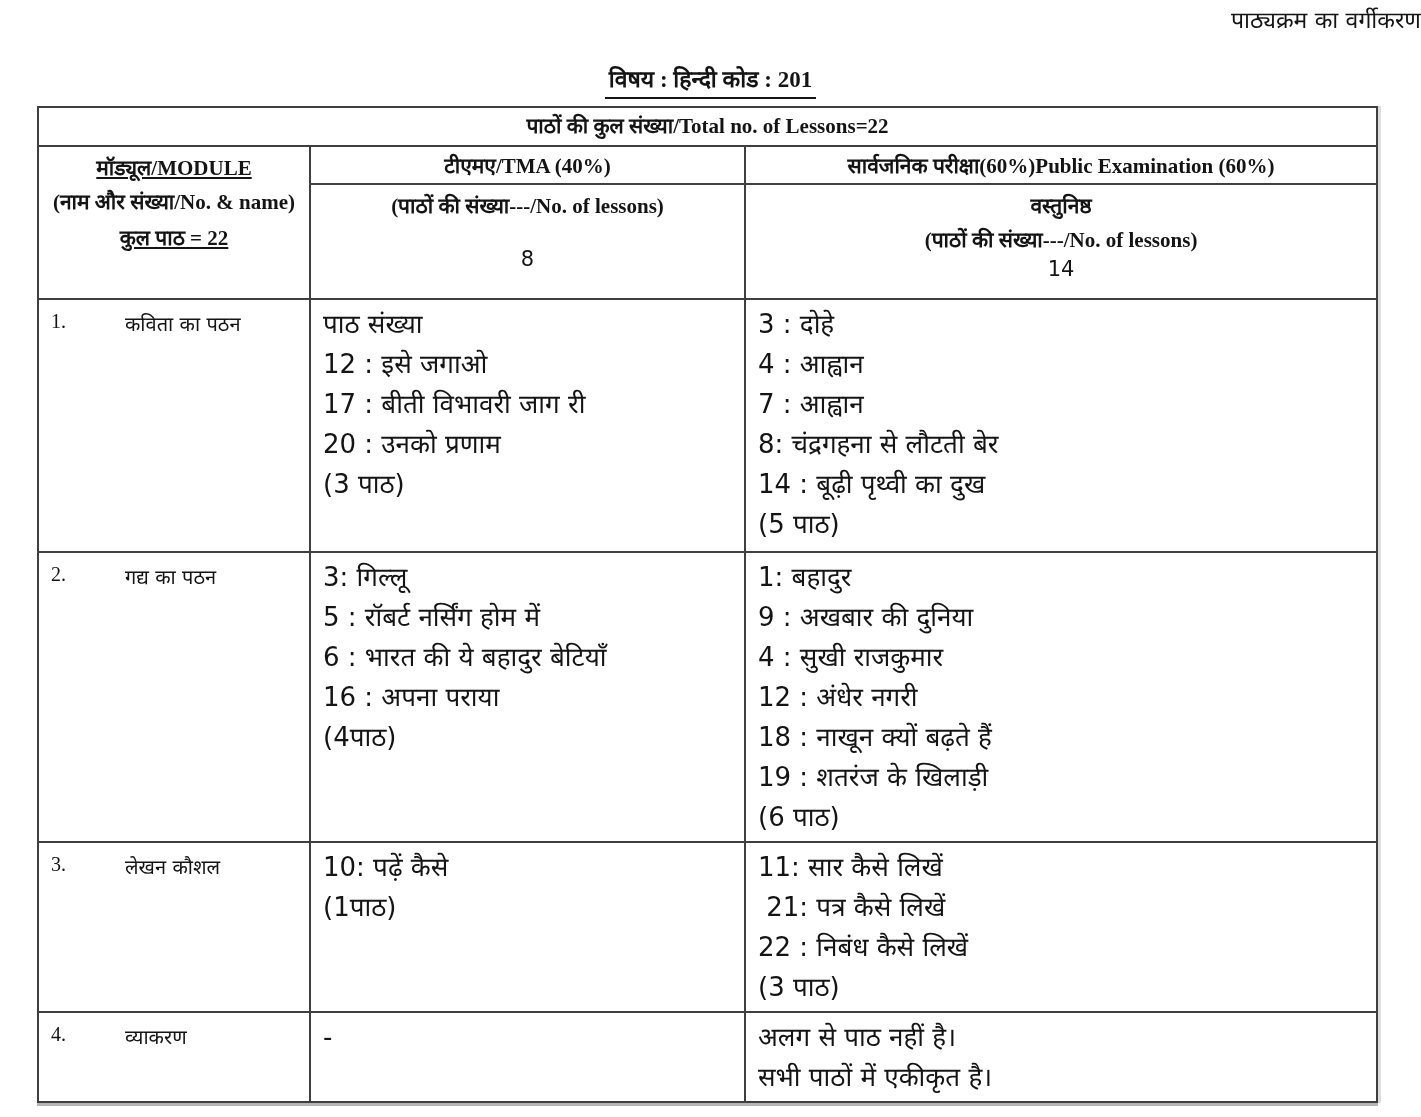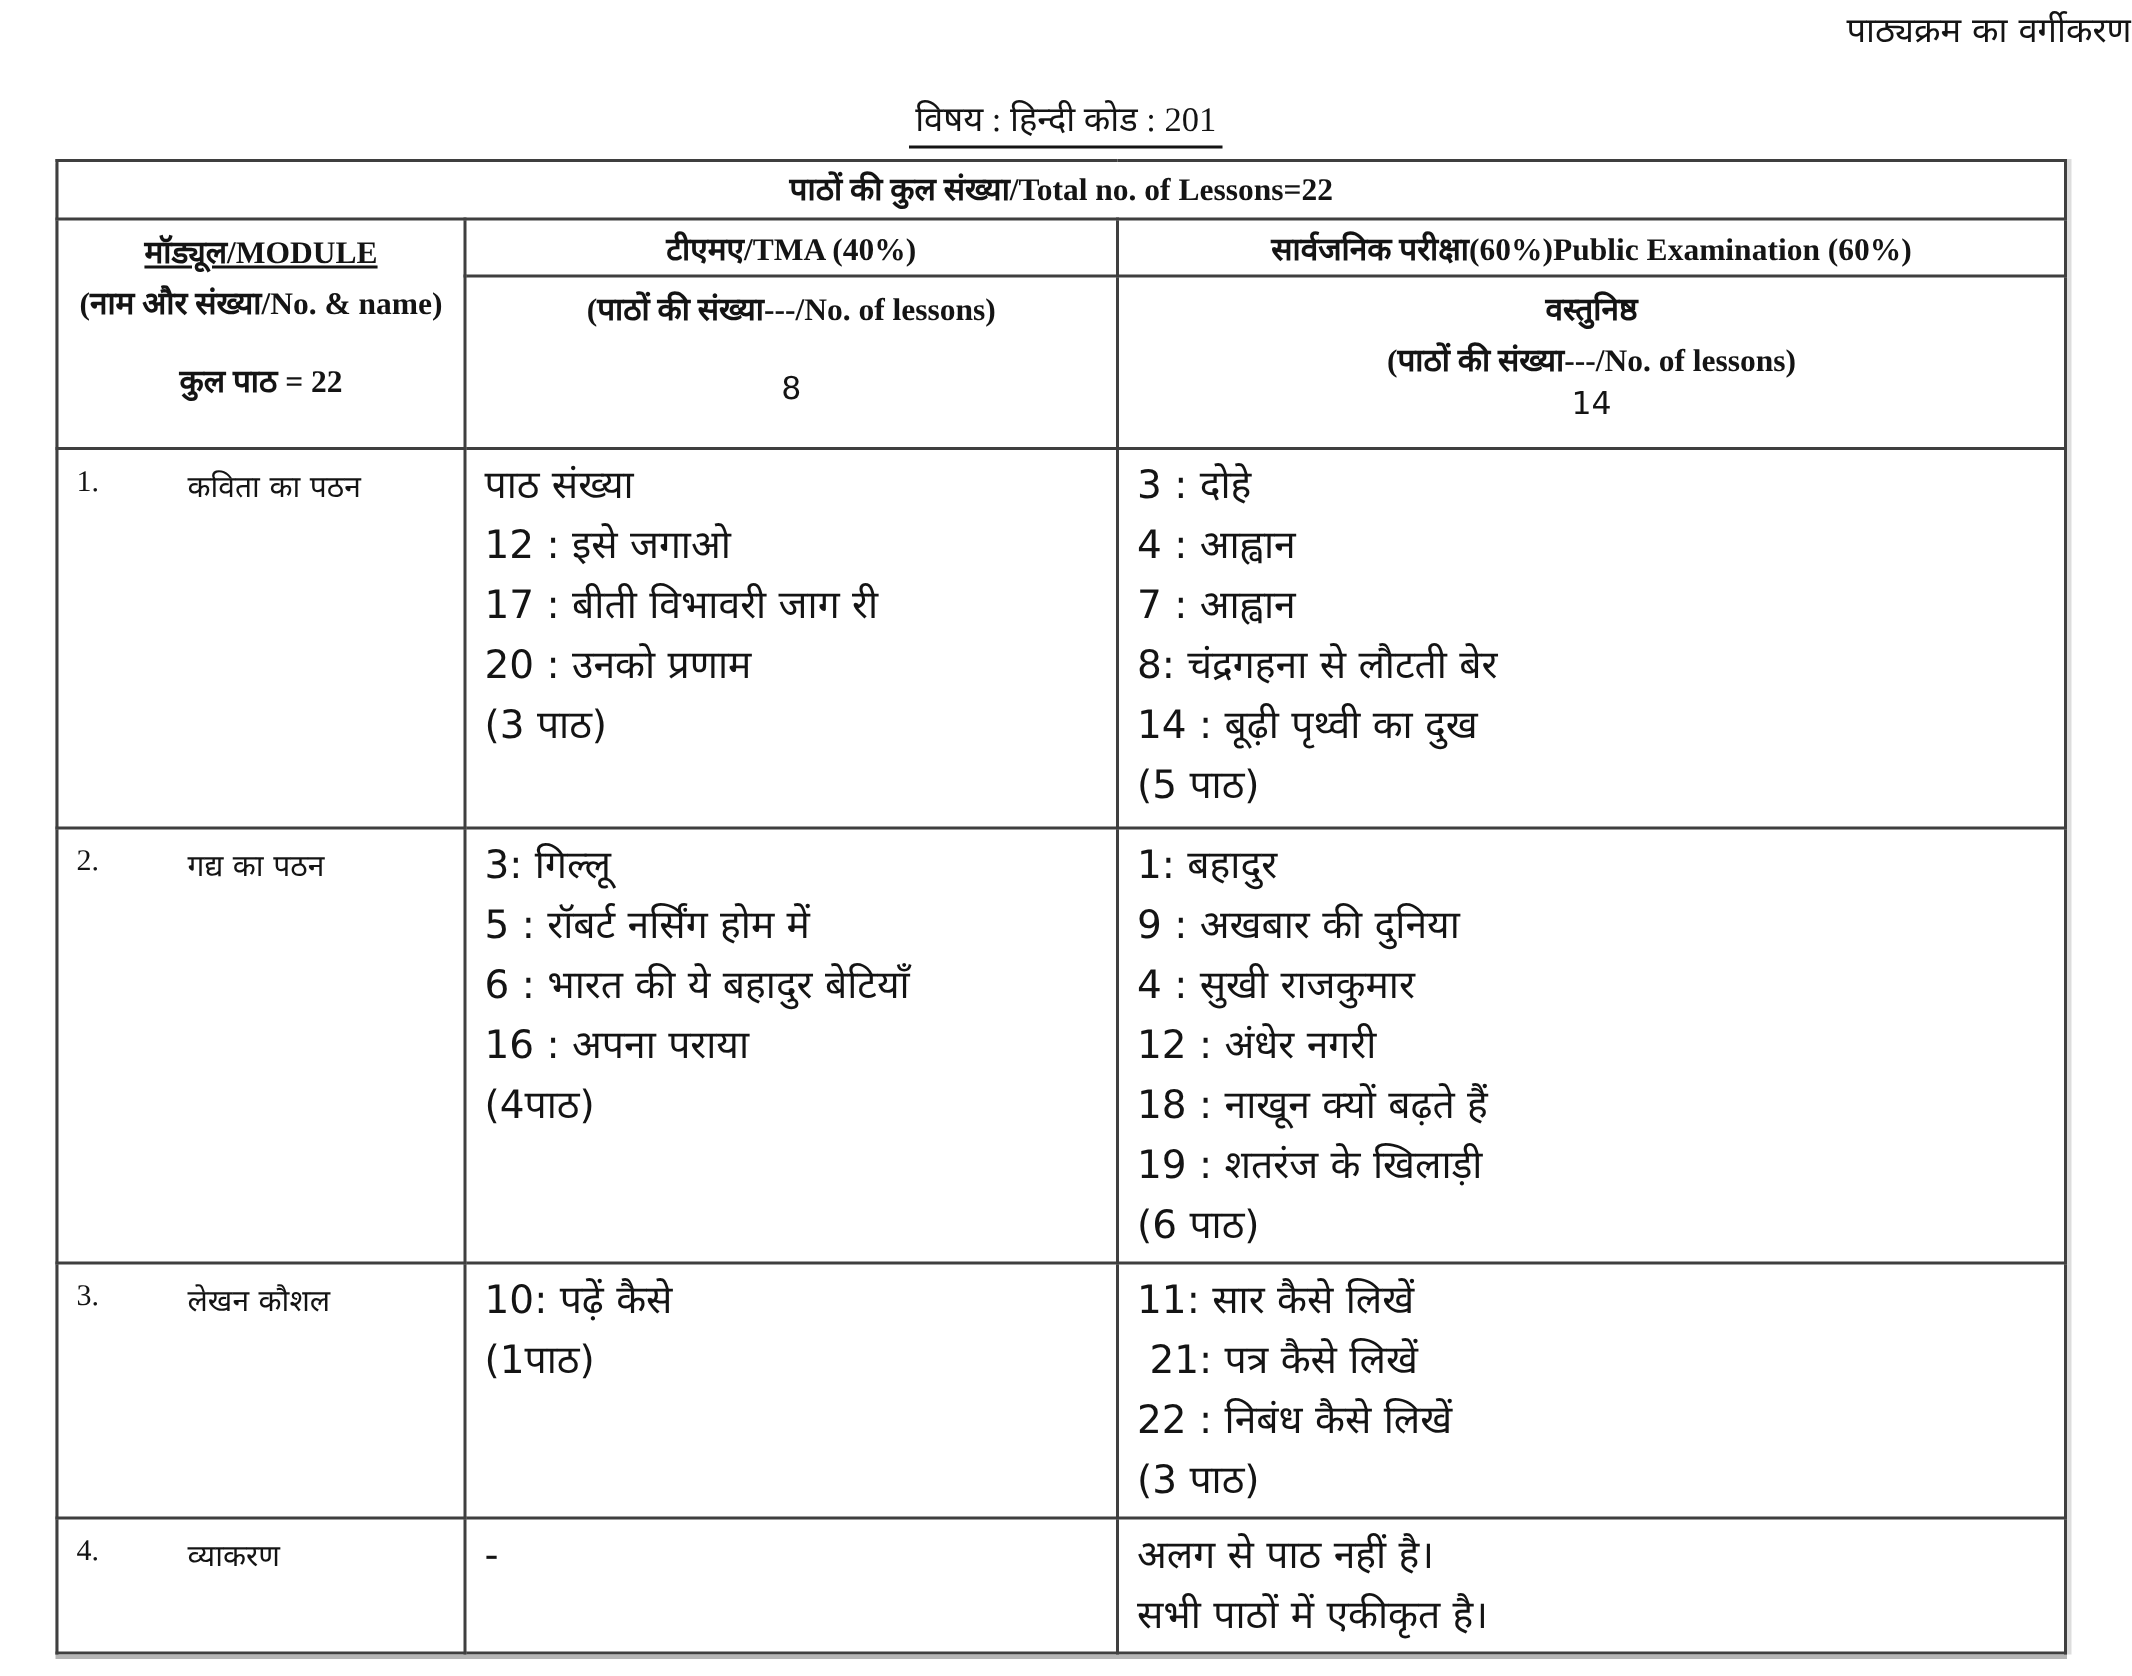--- a/index.html
+++ b/index.html
@@ -20,21 +20,21 @@
     padding-top: 3px;
     text-align: right;
     font-size: 23px;
     font-weight: normal;
     font-family: "DejaVu Sans", "Liberation Sans", sans-serif;
   }
   .doc-subtitle {
     margin-top: 27px;
     text-align: center;
     font-size: 23px;
-    font-weight: normal;
+    font-weight: bold;
   }
   .doc-subtitle .underlined {
     display: inline-block;
     border-bottom: 2px solid #141414;
     padding: 0 4px 3px 4px;
   }
   table.syllabus {
     border-collapse: collapse;
     table-layout: fixed;
     width: 1339px;
@@ -56,21 +56,21 @@
     font-weight: bold;
     text-align: center;
     font-size: 21px;
   }
   .total-row td { height: 30px; padding-top: 3px; }
   .colhead-row td { height: 27px; }
   .subhead-row td { height: 105px; }
 
   .module-head .l1 { line-height: 34px; text-decoration: underline; }
   .module-head .l2 { line-height: 34px; }
-  .module-head .l3 { line-height: 34px; margin-top: 18px; }
+  .module-head .l3 { line-height: 34px; margin-top: 2px; text-decoration: underline; }
 
   .count-num {
     font-weight: normal;
     font-family: "DejaVu Sans", "Liberation Sans", sans-serif;
     font-size: 21px;
   }
   .count-gap { margin-top: 24px; }
   .sub-line { line-height: 34px; }
 
   .body-cell {

